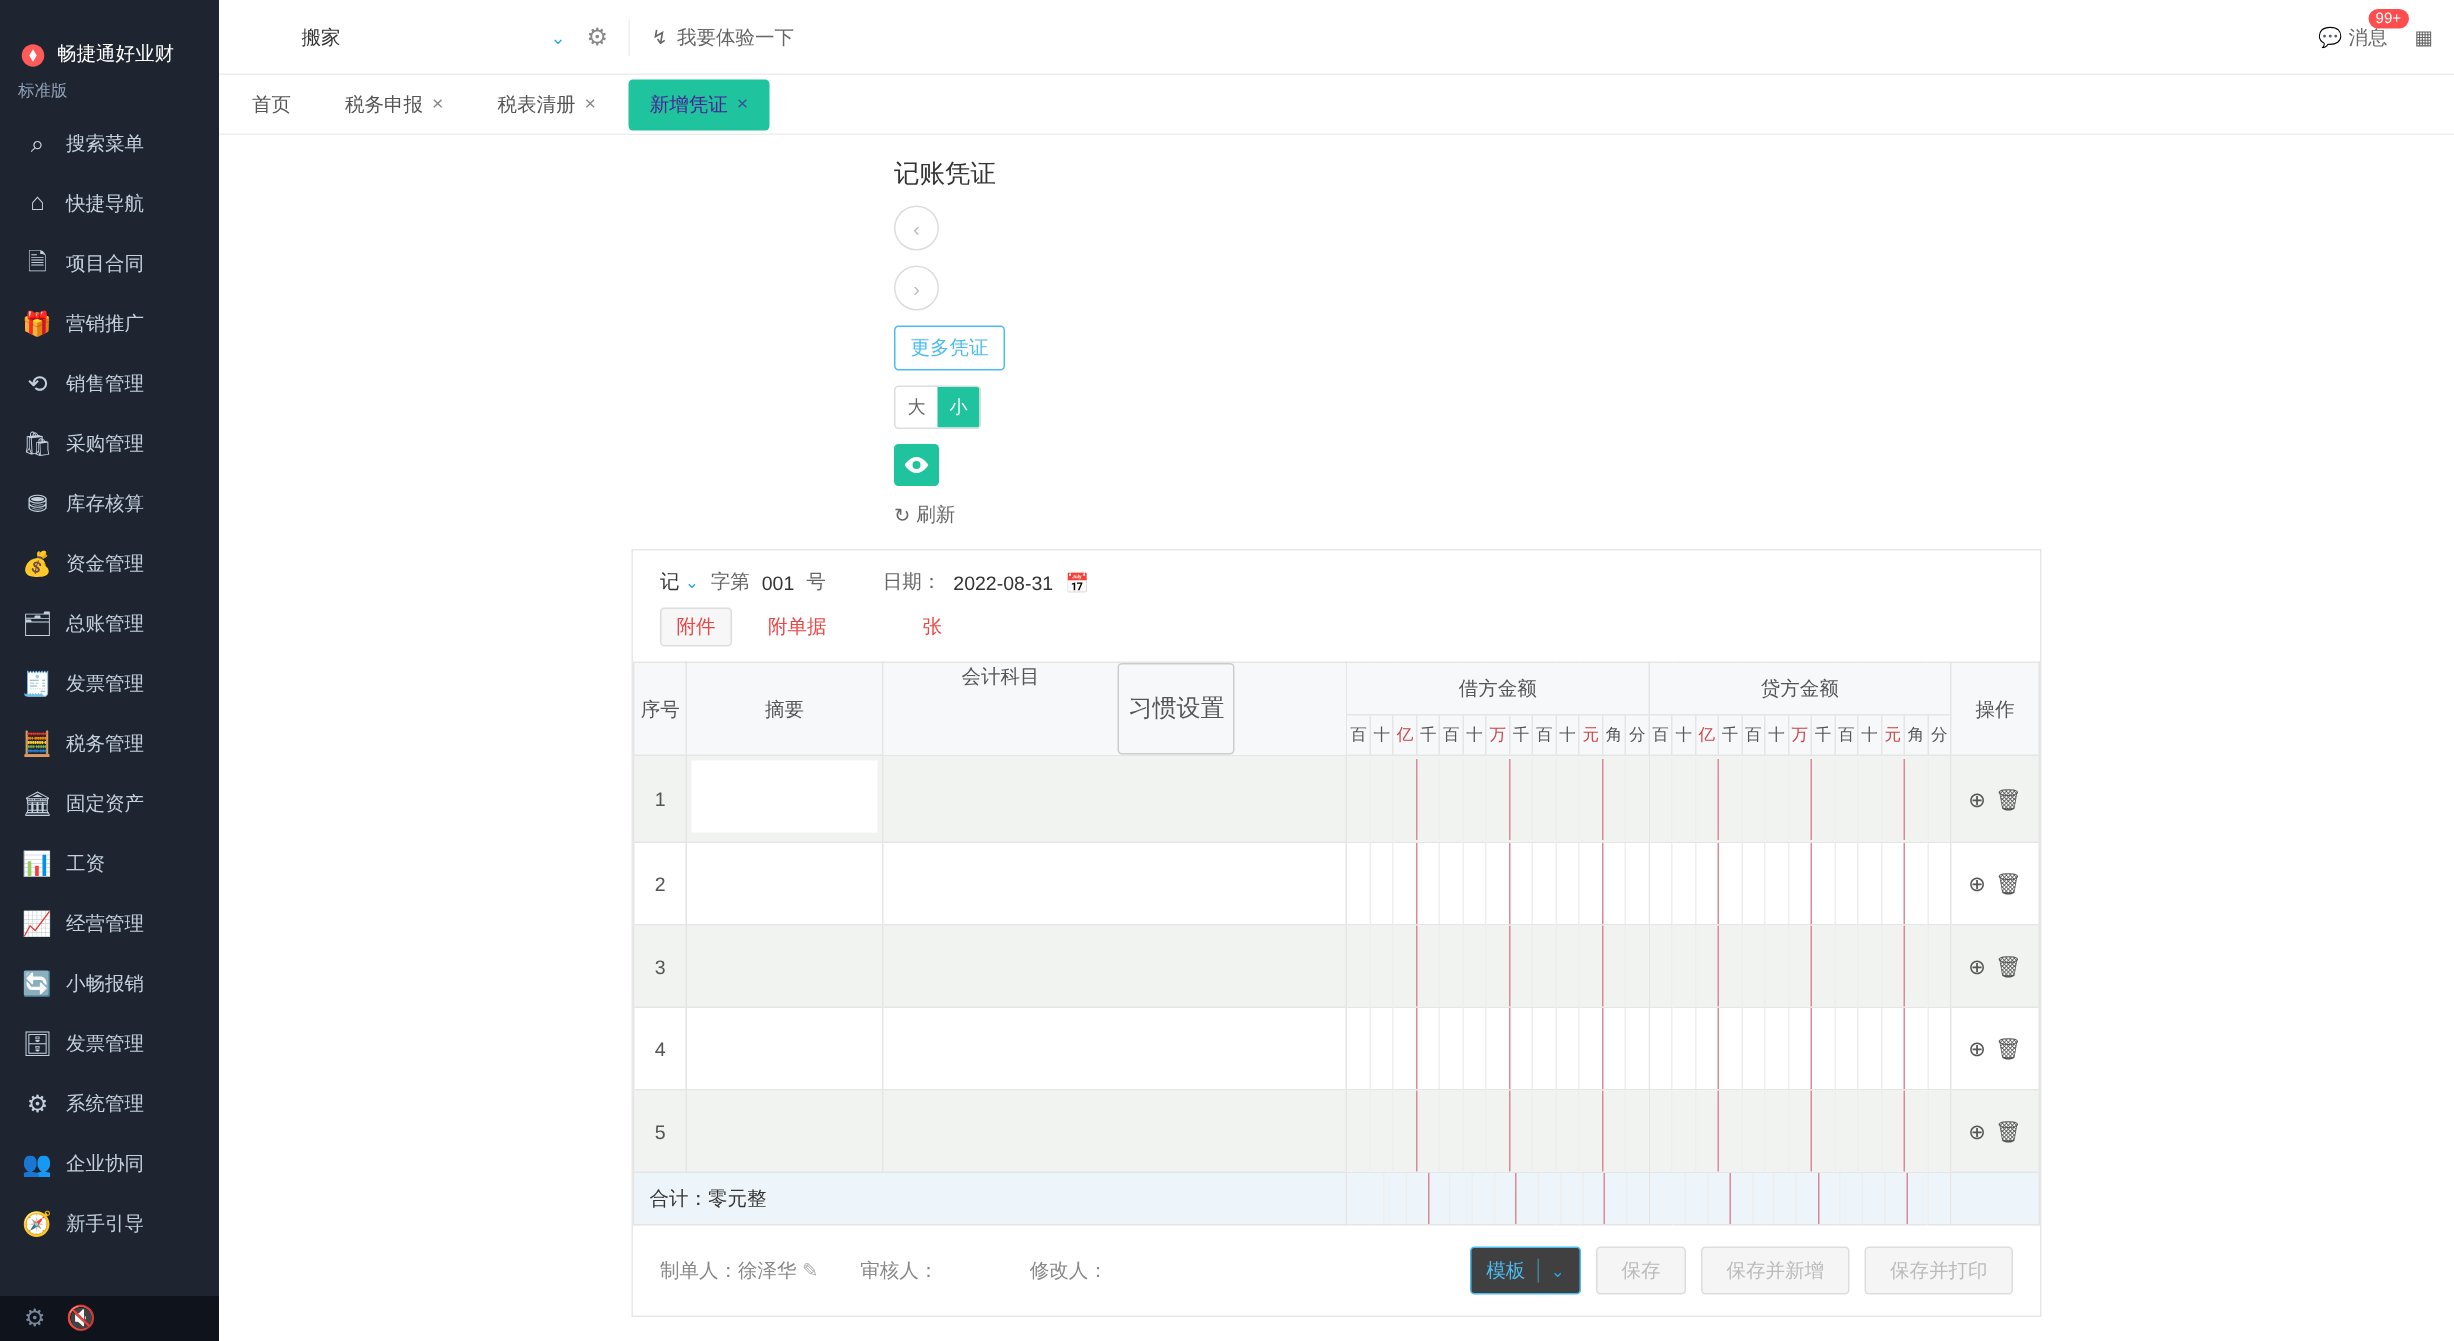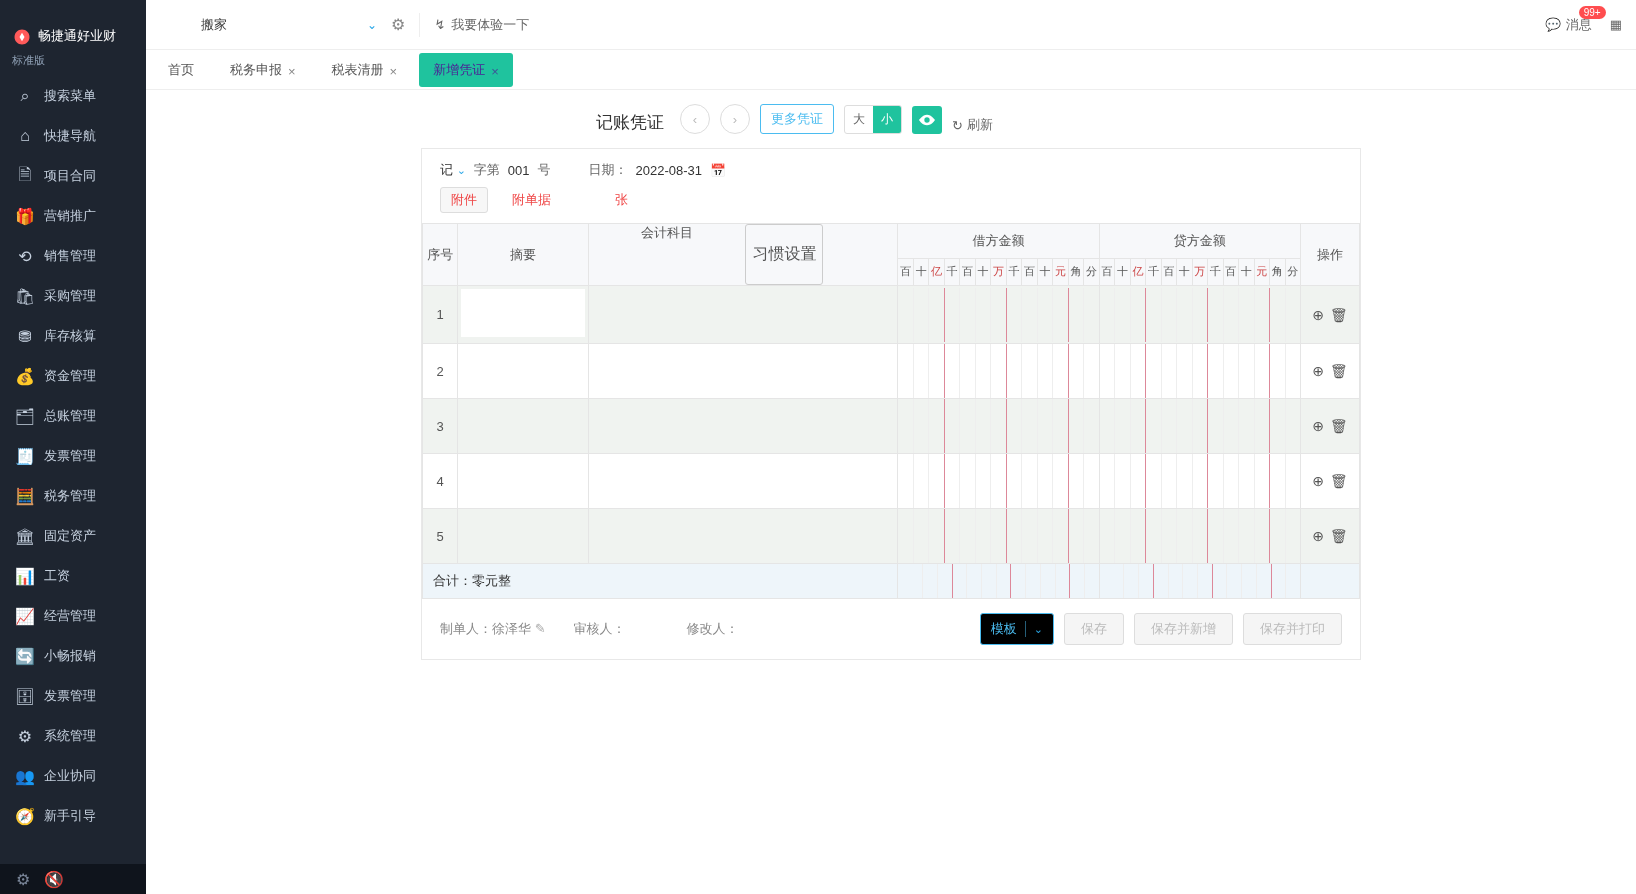--- a/index.html
+++ b/index.html
@@ -24,29 +24,29 @@
 .topbar-select .chev { color: #2aa7e8; font-size: 12px; }
 .gear-icon { color: #888; cursor: pointer; font-size: 16px; }
 .divider-v { width: 1px; height: 24px; background: #eee; }
 .exp-button { display: flex; align-items: center; gap: 6px; cursor: pointer; }
 .topbar-right { margin-left: auto; display: flex; align-items: center; gap: 18px; }
 .msg-wrap { position: relative; display: flex; align-items: center; gap: 4px; cursor: pointer; }
 .badge { position: absolute; top: -10px; right: -14px; background: #ff4d4f; color: #fff; border-radius: 8px; font-size: 10px; padding: 1px 5px; }
 
 
 .tabs { height: 40px; display: flex; align-items: center; border-bottom: 1px solid #eee; padding: 0 8px; gap: 8px; font-size: 13px; }
-.tab { padding: 8px 14px; color: #555; cursor: pointer; border-radius: 3px; display: flex; align-items: flex-end; gap: 6px; }
+.tab { padding: 8px 14px; color: #555; cursor: pointer; border-radius: 3px; display: flex; align-items: flex-start; gap: 6px; }
 .tab.active { background: #1fc39e; color: #4c1d95; }
 .tab-close { font-size: 13px; opacity: 0.7; cursor: pointer; }
 
 
 .content { flex: 1; overflow: auto; padding: 14px 0; }
 
 
-.pg-toolbar { padding: 0 30px 14px 450px; display: flex; align-items: flex-end; gap: 10px; font-size: 13px; }
+.pg-toolbar { padding: 0 30px 14px 450px; display: flex; align-items: flex-start; gap: 10px; font-size: 13px; flex-direction: column; }
 .pg-title { color: #333; font-size: 17px; margin-right: 6px; }
 .nav-circle { width: 30px; height: 30px; border-radius: 50%; border: 1px solid #ddd; display: flex; align-items: center; justify-content: center; color: #bbb; cursor: pointer; background: #fff; }
 .more-btn { border: 1px solid #4bbcf0; color: #4bbcf0; padding: 5px 10px; border-radius: 3px; cursor: pointer; background: #fff; }
 .size-group { display: flex; border: 1px solid #ddd; border-radius: 3px; overflow: hidden; }
 .size-btn { padding: 5px 8px; color: #666; cursor: pointer; font-size: 12px; }
 .size-btn.active { background: #1fc39e; color: #fff; }
 .eye-btn { width: 30px; height: 28px; background: #1fc39e; color: #fff; border-radius: 3px; display: flex; align-items: center; justify-content: center; cursor: pointer; }
 .refresh-btn { display: flex; align-items: center; gap: 4px; color: #666; cursor: pointer; }
 
 
@@ -85,21 +85,21 @@
 .amt-col { flex: 1; border-right: 1px solid #eee; }
 .amt-col.hl { border-right: 1px solid #d89 ; }
 .amt-col:last-child { border-right: none; }
 .op-cell { color: #999; font-size: 14px; }
 .op-ic { cursor: pointer; margin: 0 3px; }
 .total-row td { background: #eef5fa !important; height: 34px; color: #333; text-align: left; padding-left: 10px; font-size: 13px; }
 
 
 .card-foot { padding: 14px 18px; display: flex; align-items: center; gap: 28px; font-size: 13px; color: #888; }
 .foot-right { margin-left: auto; display: flex; gap: 10px; }
-.btn { padding: 6px 16px; border-radius: 3px; font-size: 13px; cursor: pointer; border: 1px solid #ddd; background: #000000; color: #999; }
+.btn { padding: 6px 16px; border-radius: 3px; font-size: 13px; cursor: pointer; border: 1px solid #ddd; background: #404040; color: #999; }
 .btn.tpl { display: flex; align-items: center; gap: 8px; border: 1px solid #4bbcf0; color: #4bbcf0; padding: 6px 10px; }
 .btn.tpl .sep { width: 1px; height: 16px; background: #4bbcf0; opacity: 0.5; }
 .btn.disabled { background: #f5f5f5; color: #bbb; cursor: not-allowed; }
 
 
 ::-webkit-scrollbar { width: 8px; height: 8px; }
 ::-webkit-scrollbar-thumb { background: #ccc; border-radius: 4px; }
 </style>
 </head>
 <body>

